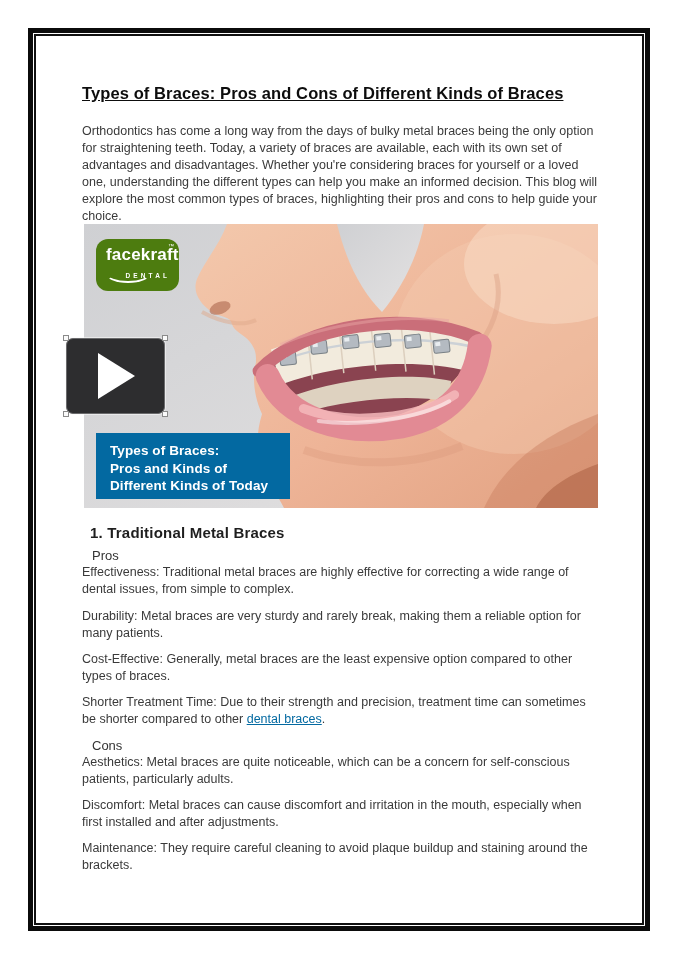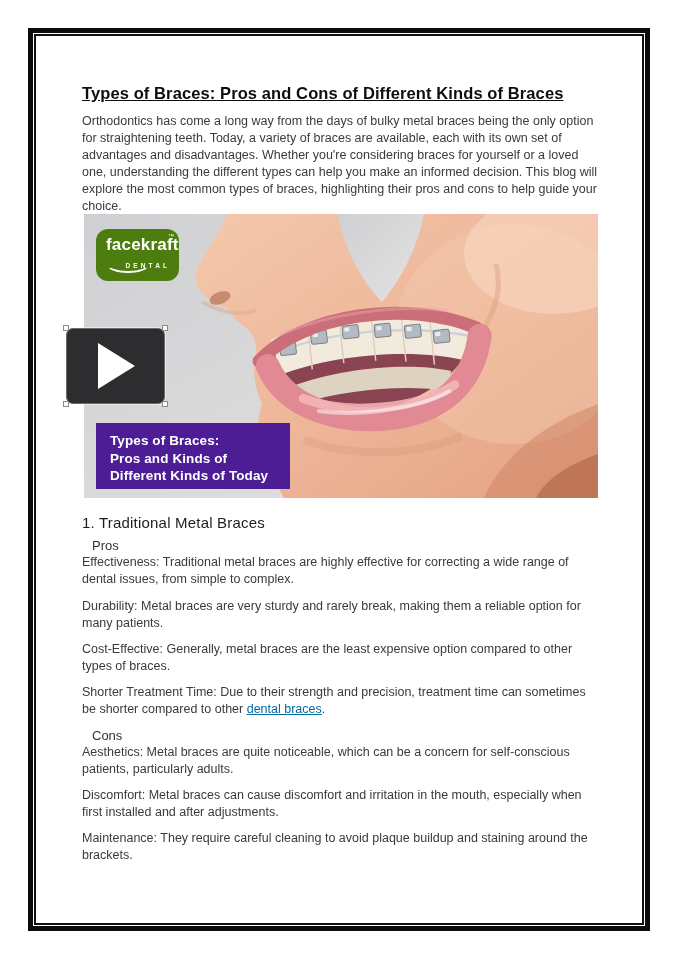--- a/index.html
+++ b/index.html
@@ -4,48 +4,48 @@
 <style>
   html,body{margin:0;padding:0;background:#ffffff;}
   body{width:678px;height:960px;position:relative;font-family:"Liberation Sans",sans-serif;-webkit-font-smoothing:antialiased;}
   .canvas{position:absolute;inset:0;background:#fff;}
 
   
   .page-frame{position:absolute;left:28px;top:28px;width:622px;height:903px;box-sizing:border-box;border:5px solid #0b0b0b;}
   .page-inner{position:absolute;inset:1px;border:2px solid #111;box-sizing:border-box;background:#fff;
               padding:47px 44px 0 46px;overflow:hidden;}
 
-  h1.doc-title{margin:0 0 9px 0;font-size:16.5px;line-height:21px;font-weight:bold;color:#0d0d0d;
+  h1.doc-title{margin:0 0 19px 0;font-size:16.5px;line-height:21px;font-weight:bold;color:#0d0d0d;
                text-decoration:underline;letter-spacing:.1px;}
   .body-text{font-size:12.5px;line-height:16.9px;color:#3a3a3a;margin:0 0 9.5px 0;max-width:518px;}
   .intro{margin-bottom:0;}
 
   
   .hero{position:relative;width:514px;height:284px;margin:0 0 16px 2px;}
   .photo{position:absolute;inset:0;overflow:hidden;}
   .photo svg{display:block;}
 
   .logo{position:absolute;left:12px;top:15px;width:83px;height:52px;background:#4d7c0f;border-radius:12px;color:#fff;}
   .logo-brand{position:absolute;left:10px;top:6px;font-size:17px;font-weight:bold;letter-spacing:.2px;}
   .logo-tm{position:absolute;right:5px;top:4px;font-size:6px;}
   .logo-smile{position:absolute;left:9px;top:24px;width:46px;height:20px;border:2.5px solid transparent;
               border-bottom-color:#fff;border-radius:50%;box-sizing:border-box;}
   .logo-sub{position:absolute;right:9px;top:33px;font-size:6.5px;font-weight:bold;letter-spacing:3.1px;}
 
-  .caption{position:absolute;left:12px;top:209px;width:194px;height:66px;background:#4c1d95;color:#fff;
+  .caption{position:absolute;left:12px;top:209px;width:194px;height:66px;background:#0369a1;color:#fff;
            box-sizing:border-box;padding:9px 8px 0 14px;font-size:13.5px;line-height:17.5px;font-weight:bold;letter-spacing:.1px;}
 
   .play-btn{position:absolute;left:-18px;top:114px;width:97px;height:74px;background:#2d2d2f;
             border:1px solid #6a6a6c;border-radius:7px;box-shadow:0 0 0 1px rgba(250,250,250,.55);cursor:pointer;}
   .play-tri{position:absolute;left:31px;top:14px;width:0;height:0;
             border-left:37px solid #fff;border-top:23px solid transparent;border-bottom:23px solid transparent;}
   .handle{position:absolute;width:6px;height:6px;background:#fafafa;border:1px solid #8a8a8a;box-sizing:border-box;}
   .h-tl{left:-4px;top:-4px;} .h-tr{right:-4px;top:-4px;} .h-bl{left:-4px;bottom:-4px;} .h-br{right:-4px;bottom:-4px;}
 
-  h2.section-heading{margin:0 0 7px 0;font-size:15px;font-weight:400;color:#1e1e1e;letter-spacing:.2px;}
+  h2.section-heading{margin:0 0 7px 8px;font-size:15px;font-weight:700;color:#1e1e1e;letter-spacing:.2px;}
   .list-label{font-size:13px;color:#343434;margin:0 0 1px 10px;}
   .doc-link{color:#0369a1;text-decoration:underline;cursor:pointer;}
 </style>
 </head>
 <body>
 
 <div class="canvas">
   <div class="page-frame">
     <div class="page-inner">
 

